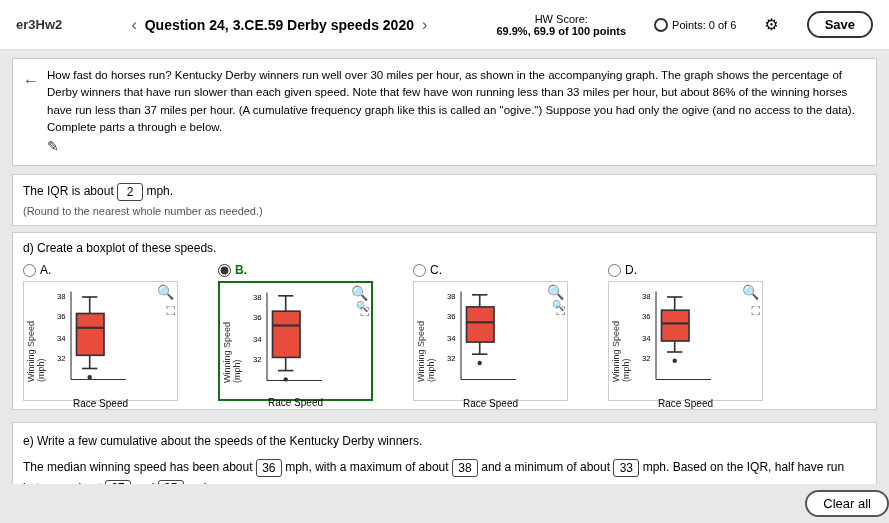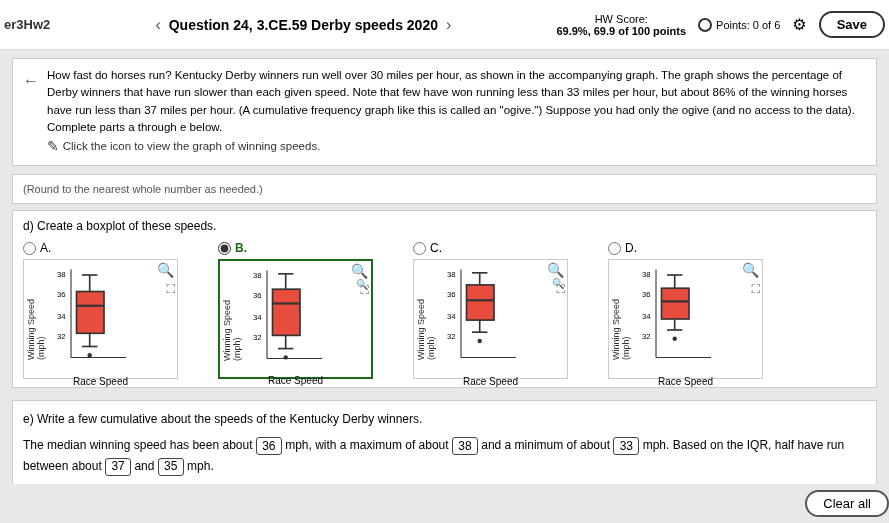--- a/index.html
+++ b/index.html
@@ -4,29 +4,29 @@
   <style>
     * { box-sizing: border-box; margin: 0; padding: 0; }
     body { font-family: Arial, sans-serif; font-size: 12px; background: #f0f0f0; width: 889px; height: 523px; overflow: hidden; }
 
     
     .header {
       background: white;
       display: flex;
       align-items: center;
       justify-content: space-between;
-      padding: 6px 4px;
+      padding: 6px 16px;
       border-bottom: 1px solid #ddd;
       height: 50px;
     }
     .header-left { font-weight: bold; font-size: 13px; color: #333; }
     .header-center { text-align: center; }
     .header-center .question-title { font-weight: bold; font-size: 14px; }
     .header-center .part-label { font-size: 11px; color: #555; }
-    .header-right { display: flex; align-items: center; gap: 12px; }
+    .header-right { display: flex; align-items: center; gap: 28px; }
     .hw-score { text-align: center; font-size: 11px; }
     .hw-score .score-val { font-weight: bold; }
     .points-info { display: flex; align-items: center; gap: 4px; font-size: 11px; }
     .circle-icon { width: 14px; height: 14px; border: 2px solid #333; border-radius: 50%; display: inline-block; }
     .save-btn {
       background: white;
       border: 2px solid #333;
       border-radius: 20px;
       padding: 4px 16px;
       font-weight: bold;
@@ -218,26 +218,28 @@
 <div class="content">
 
   <div class="question-text">
     <div>
       <span class="back-arrow">←</span>
     </div>
     <div>
       <p>How fast do horses run? Kentucky Derby winners run well over 30 miles per hour, as shown in the accompanying graph. The graph shows the percentage of Derby winners that have run slower than each given speed. Note that few have won running less than 33 miles per hour, but about 86% of the winning horses have run less than 37 miles per hour. (A cumulative frequency graph like this is called an "ogive.") Suppose you had only the ogive (and no access to the data). Complete parts a through e below.</p>
       <div class="click-link">
         <span class="edit-icon">✎</span>
-        <span>Click the icon to view the graph of winning speeds.</span>
       </div>
     </div>
   </div>
 
   <div class="iqr-section">
+    <div class="iqr-text">
+      The IQR is about <span class="answer-inline">2</span> mph.
+    </div>
     <div class="round-note">(Round to the nearest whole number as needed.)</div>
   </div>
 
   <div class="boxplot-section">
     <div class="boxplot-label">d) Create a boxplot of these speeds.</div>
 
     <div class="radio-options">
 
       <div style="display:flex;flex-direction:column;align-items:flex-start;">
         <div class="radio-option">

